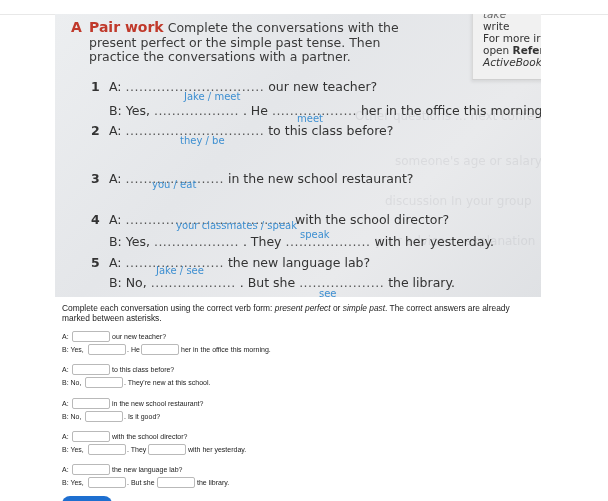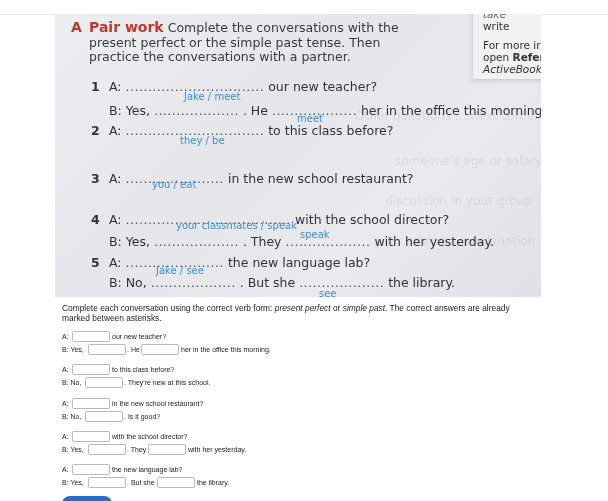--- a/index.html
+++ b/index.html
@@ -21,21 +21,21 @@
     position: absolute; color: rgba(120,120,130,0.13); font-size: 12px; white-space: nowrap;
   }
   .sidebox {
     position: absolute; left: 417px; top: -4px; width: 80px; height: 70px;
     background: #f1f1f1; border-left: 1px solid #d8d8d8; border-bottom: 1px solid #d0d0d0;
     box-shadow: -1px 2px 3px rgba(0,0,0,0.08);
     font-size: 10.5px; line-height: 12px; color: #333; padding: 0 0 0 10px; box-sizing: border-box;
     overflow: hidden; white-space: nowrap;
   }
   .sidebox .take { color: #666; display: block; margin-top: -2px; font-style: italic; }
-  .sidebox .write { display: block; margin-bottom: 7px; }
+  .sidebox .write { display: block; margin-bottom: 0; }
   .sidebox b { font-weight: bold; }
   .sidebox i { font-style: italic; }
   .heading {
     position: absolute; left: 16px; top: 6px; width: 360px; font-size: 12.5px; line-height: 14.5px; color: #3a3a3a;
   }
   .heading .letter { color: #c0392b; font-weight: bold; font-size: 14px; position: absolute; left: 0; top: 0; }
   .heading .body { margin-left: 18px; display: block; }
   .heading .pw { color: #c0392b; font-weight: bold; font-size: 14px; }
   .bk-line { position: absolute; font-size: 12.5px; white-space: nowrap; color: #333; }
   .bk-line .num { font-weight: bold; position: absolute; left: -18px; }

